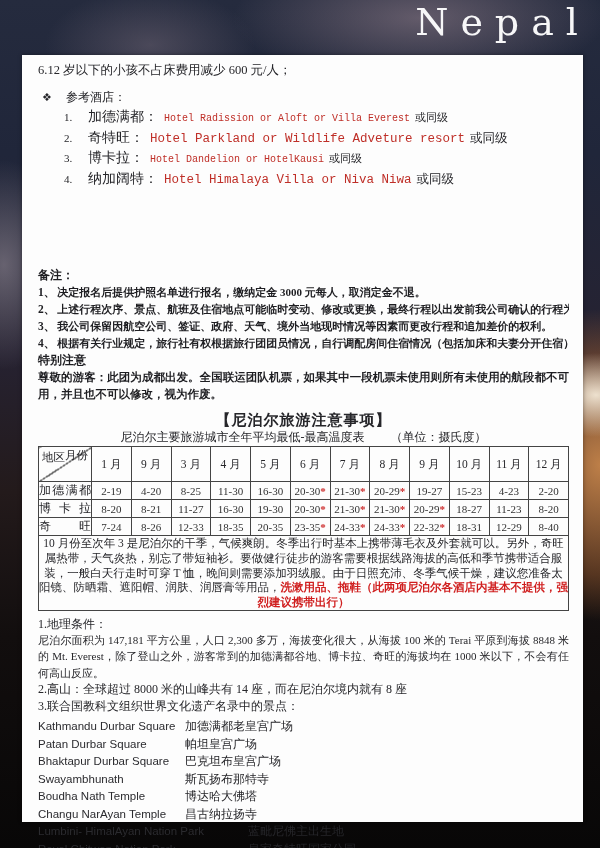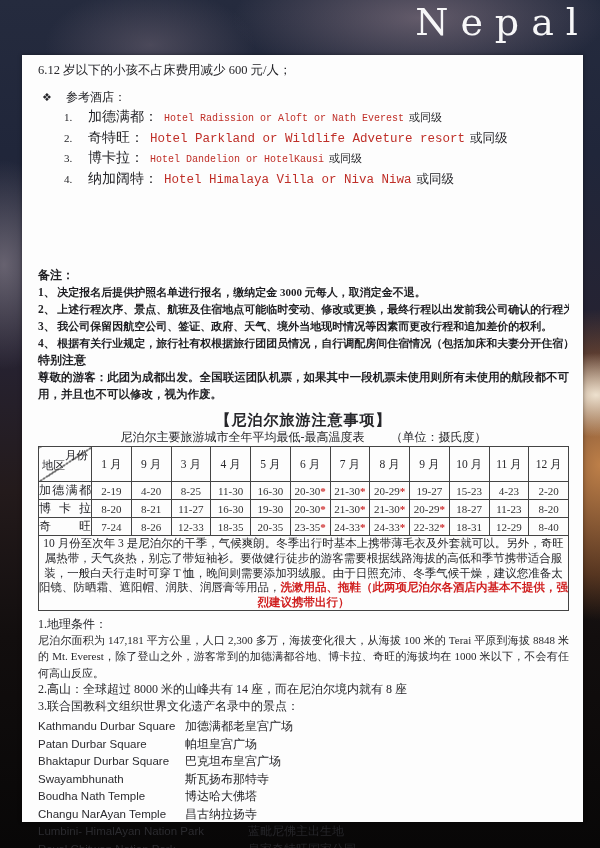--- a/index.html
+++ b/index.html
@@ -52,21 +52,21 @@
   .sec-sub{text-align:center; font-size:12px; line-height:15px;}
   .sec-sub .unit{margin-left:26px;}
   table.temp{margin-top:1px; width:100%; border-collapse:collapse; table-layout:fixed;}
   table.temp th, table.temp td{border:1px solid #444; font-weight:normal; text-align:center; padding:0;}
   th.corner{
     width:52px; height:34px; position:relative;
     background:linear-gradient(to bottom right, transparent calc(50% - 0.6px), #444 calc(50% - 0.6px), #444 calc(50% + 0.6px), transparent calc(50% + 0.6px));
     font-size:11.5px;
   }
   .corner-top{position:absolute; top:1px; right:3px;}
-  .corner-bottom{position:absolute; bottom:8px; left:3px;}
+  .corner-bottom{position:absolute; bottom:16px; left:3px;}
   th.t-month{font-size:11.5px; height:34px;}
   th.t-city{font-size:12px; height:17px; padding:0 5px; text-align:justify; text-align-last:justify;}
   td.t-val{font-size:11px; height:17px; color:#333;}
   td.t-val .star{color:#cc2a2a; font-weight:bold;}
   td.t-note{ text-align:justify; padding:2px 4px; font-size:11.5px; line-height:14.8px;}
   .red-bold{color:#d01f1f; font-weight:bold;}
   .geo-title{margin-top:5px; font-size:12px; line-height:16px;}
   .geo-text{font-size:11px; line-height:16.5px; text-align:justify;}
   .mountain{font-size:12px; line-height:17px;}
   .unesco-title{font-size:12px; line-height:17px;}
@@ -84,21 +84,21 @@
 
 <div class="page">
 
   <div class="child-note">6.12 岁以下的小孩不占床费用减少 600 元/人；</div>
 
   <div class="ref-row">
     <span class="bullet">❖</span><span>参考酒店：</span>
   </div>
 
   <div class="hotel-list" id="hotel-list">
-      <div class="hotel-item small"><span class="h-num">1.</span><span class="h-label">加德满都：</span><span class="h-name">Hotel Radission or Aloft or Nath Everest</span><span class="h-suffix">或同级</span></div>
+      <div class="hotel-item small"><span class="h-num">1.</span><span class="h-label">加德满都：</span><span class="h-name">Hotel Radission or Aloft or Villa Everest</span><span class="h-suffix">或同级</span></div>
       <div class="hotel-item large"><span class="h-num">2.</span><span class="h-label">奇特旺：</span><span class="h-name">Hotel Parkland or Wildlife Adveture resort</span><span class="h-suffix">或同级</span></div>
       <div class="hotel-item small"><span class="h-num">3.</span><span class="h-label">博卡拉：</span><span class="h-name">Hotel Dandelion or HotelKausi</span><span class="h-suffix">或同级</span></div>
       <div class="hotel-item large"><span class="h-num">4.</span><span class="h-label">纳加阔特：</span><span class="h-name">Hotel Himalaya Villa or Niva Niwa</span><span class="h-suffix">或同级</span></div>
     </div>
 
   <div class="notes">
     <div class="notes-title">备注：</div>
     <div id="note-list">
         <div class="note-item"><span class="n-num">1、</span><span class="n-text">决定报名后提供护照名单进行报名，缴纳定金 3000 元每人，取消定金不退。</span></div>
         <div class="note-item"><span class="n-num">2、</span><span class="n-text">上述行程次序、景点、航班及住宿地点可能临时变动、修改或更换，最终行程以出发前我公司确认的行程为准；</span></div>

